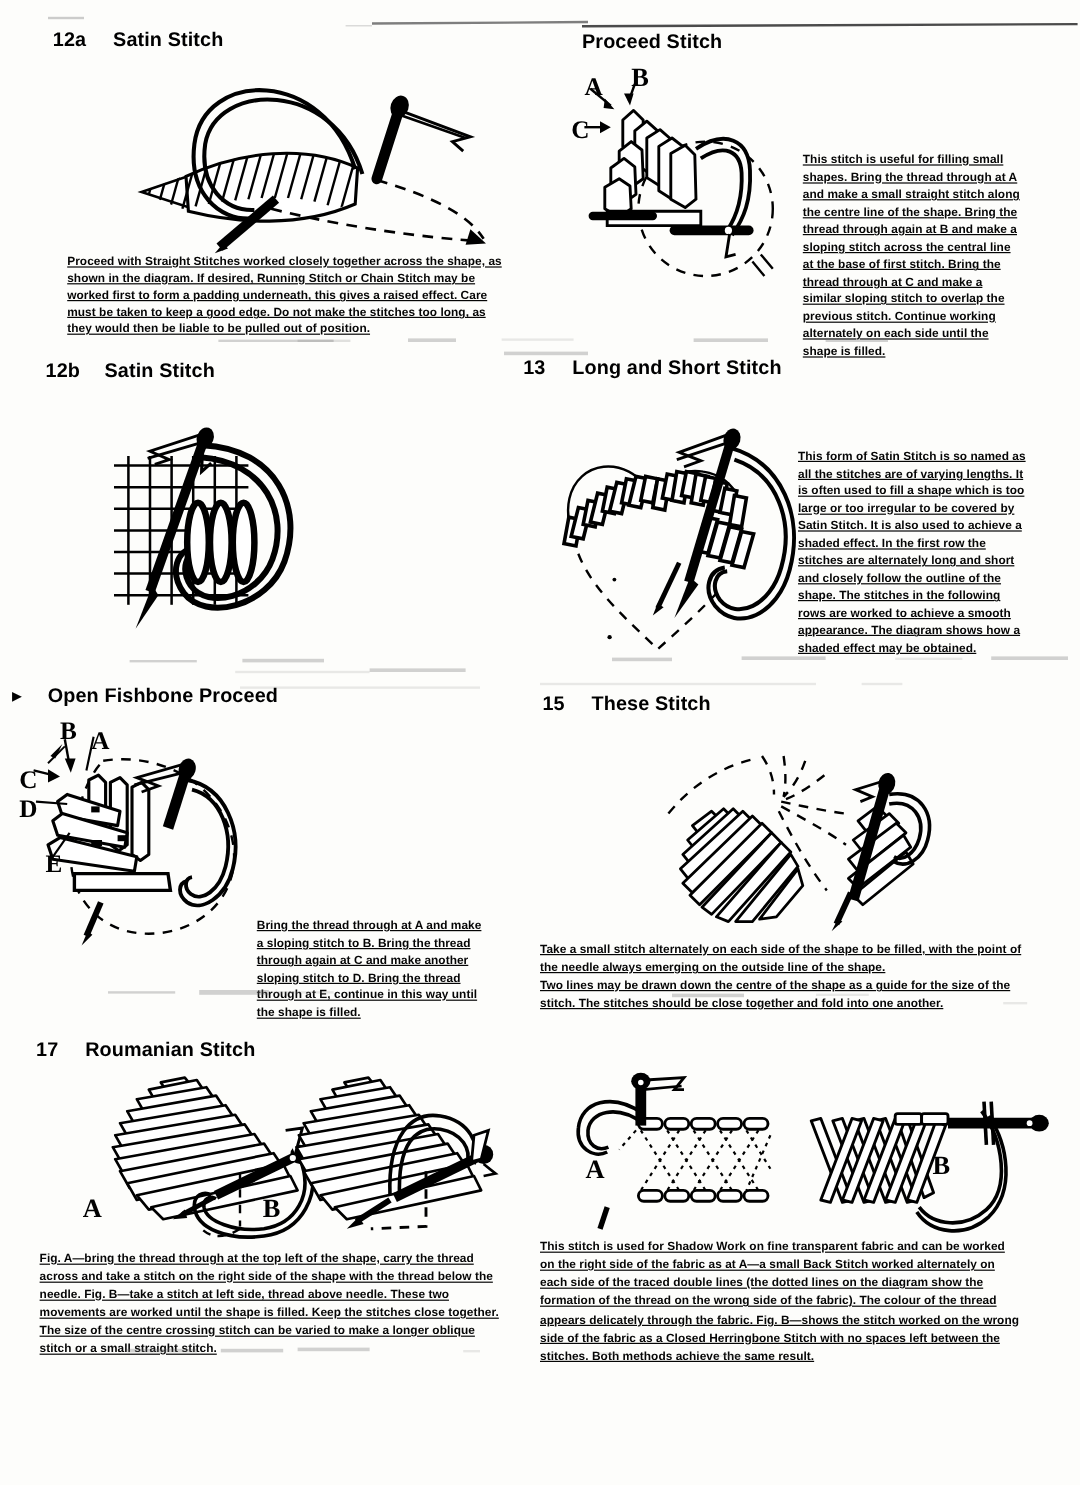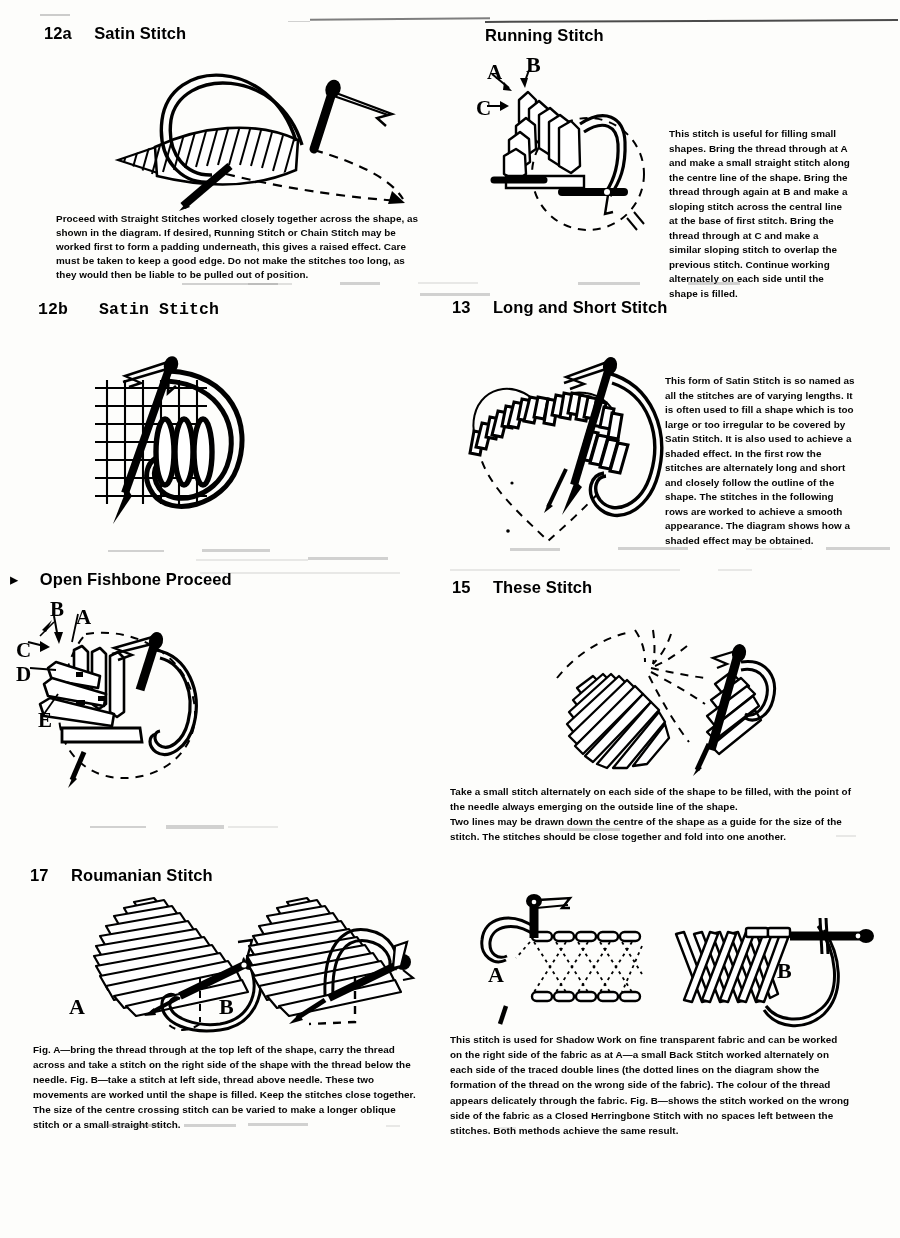--- a/index.html
+++ b/index.html
@@ -47,20 +47,21 @@
   }
 
   
   .copy {
     position: absolute;
     font-weight: bold;
     line-height: 1.42;
     letter-spacing: .05px;
     color: #050505;
     text-rendering: optimizeLegibility;
+    text-decoration: underline;
   }
 
   
   .fig { position: absolute; }
   .fig svg { display: block; overflow: visible; }
 
   .lbl {
     position: absolute;
     font-family: "Liberation Serif", "DejaVu Serif", serif;
     font-weight: bold;
@@ -146,21 +147,21 @@
 
   <div class="copy" style="left:56px; top:212px; width:372px; font-size:9.9px;">Proceed with Straight Stitches worked closely together across the shape, as shown in the diagram. If desired, Running Stitch or Chain Stitch may be worked first to form a padding underneath, this gives a raised effect. Care must be taken to keep a good edge. Do not make the stitches too long, as they would then be liable to be pulled out of position.</div>
 
   <div class="artifact light" style="left:182px; top:283px; width:96px; height:2px;"></div>
   <div class="artifact light" style="left:248px; top:283px; width:44px; height:2px; opacity:.2;"></div>
   <div class="artifact light" style="left:340px; top:282px; width:40px; height:3px;"></div>
   <div class="artifact vlight" style="left:418px; top:282px; width:60px; height:2px;"></div>
   <div class="artifact light" style="left:420px; top:293px; width:70px; height:3px;"></div>
 
   <div class="sec-head" style="left:485px; top:26px; font-size:16.5px;">
-    <span class="ttl">Running Stitch</span>
+    <span class="ttl">Proceed Stitch</span>
   </div>
 
   <div class="fig" style="left:492px; top:62px;">
     <svg width="180" height="180" viewBox="0 0 180 180">
 
       <circle cx="96" cy="112" r="56" fill="none" stroke="#000" stroke-width="2" stroke-dasharray="8,7"></circle>
 
       <g fill="#fff" stroke="#000" stroke-width="2.4" stroke-linejoin="round">
         <path d="M27,38 L36,30 L44,38 L44,60 L36,67 L27,60 Z"></path>
         <path d="M37,47 L47,39 L56,47 L57,74 L47,81 L37,74 Z"></path>
@@ -197,21 +198,21 @@
       <path d="M15,56 L32,56" stroke="#000" stroke-width="2"></path>
         <path d="M28,51 L37,56 L28,61 Z" fill="#000"></path>
     </svg>
   </div>
 
   <div class="copy" style="left:669px; top:127px; width:184px; font-size:9.9px; line-height:1.47;">This stitch is useful for filling small shapes. Bring the thread through at A and make a small straight stitch along the centre line of the shape. Bring the thread through again at B and make a sloping stitch across the central line at the base of first stitch. Bring the thread through at C and make a similar sloping stitch to overlap the previous stitch. Continue working alternately on each side until the shape is filled.</div>
 
   <div class="artifact light" style="left:578px; top:282px; width:62px; height:3px;"></div>
   <div class="artifact light" style="left:688px; top:282px; width:52px; height:3px;"></div>
 
-  <div class="sec-head" style="left:38px; top:300px; font-size:16.5px;font-family:Liberation Mono, monospace;">
+  <div class="sec-head" style="left:38px; top:300px; font-size:16.5px;">
     <span class="num">12b</span>
     <span style="display:inline-block;width:11px"></span>
     <span class="ttl">Satin Stitch</span>
   </div>
 
   <div class="fig" style="left:85px; top:338px;">
     <svg width="240" height="200" viewBox="0 0 240 200">
 
       <g stroke="#000" stroke-width="2.1">
         <line x1="10" y1="50" x2="122" y2="50"></line>
@@ -248,21 +249,21 @@
     </svg>
   </div>
 
 
   <div class="artifact light" style="left:108px; top:550px; width:56px; height:2px;"></div>
   <div class="artifact light" style="left:202px; top:549px; width:68px; height:3px;"></div>
   <div class="artifact vlight" style="left:196px; top:559px; width:112px; height:2px;"></div>
   <div class="artifact light" style="left:308px; top:557px; width:80px; height:3px;"></div>
   <div class="artifact vlight" style="left:200px; top:572px; width:200px; height:2px;"></div>
 
-  <div class="sec-head" style="left:452px; top:298px; font-size:16.5px;">
+  <div class="sec-head" style="left:436px; top:298px; font-size:16.5px;">
     <span class="num">13</span>
     <span style="display:inline-block;width:13px"></span>
     <span class="ttl">Long and Short Stitch</span>
   </div>
 
   <div class="fig" style="left:462px; top:335px;">
     <svg width="220" height="220" viewBox="0 0 220 220">
 
       <path d="M14,108 C2,66 34,44 62,58 C74,64 80,76 82,86 C86,72 100,54 124,58 C152,62 166,92 150,120" fill="none" stroke="#000" stroke-width="2" stroke-dasharray="0"></path>
       <path d="M16,112 C22,150 62,182 86,206 C104,190 124,172 140,154" fill="none" stroke="#000" stroke-width="2" stroke-dasharray="8,7"></path>
@@ -371,20 +372,21 @@
       <path d="M66,16 L60,44" stroke="#000" stroke-width="1.8"></path>
       <path d="M16,44 L32,48" stroke="#000" stroke-width="2"></path>
         <path d="M28,43 L38,49 L28,54 Z" fill="#000"></path>
       <path d="M18,70 L44,72" stroke="#000" stroke-width="1.8"></path>
       <path d="M32,116 L46,96" stroke="#000" stroke-width="1.8"></path>
       <path d="M30,32 L40,22 L34,34 Z" fill="#000"></path>
       <path d="M28,38 L42,24" stroke="#000" stroke-width="1.6"></path>
     </svg>
   </div>
 
+  <div class="copy" style="left:214px; top:765px; width:190px; font-size:9.9px; line-height:1.47;">Bring the thread through at A and make a sloping stitch to B. Bring the thread through again at C and make another sloping stitch to D. Bring the thread through at E, continue in this way until the shape is filled.</div>
 
   <div class="artifact light" style="left:90px; top:826px; width:56px; height:2px;"></div>
   <div class="artifact light" style="left:166px; top:825px; width:58px; height:4px;"></div>
   <div class="artifact vlight" style="left:228px; top:826px; width:50px; height:2px;"></div>
 
   <div class="sec-head" style="left:452px; top:578px; font-size:16.5px;">
     <span class="num">15</span>
     <span style="display:inline-block;width:13px"></span>
     <span class="ttl">These Stitch</span>
   </div>

